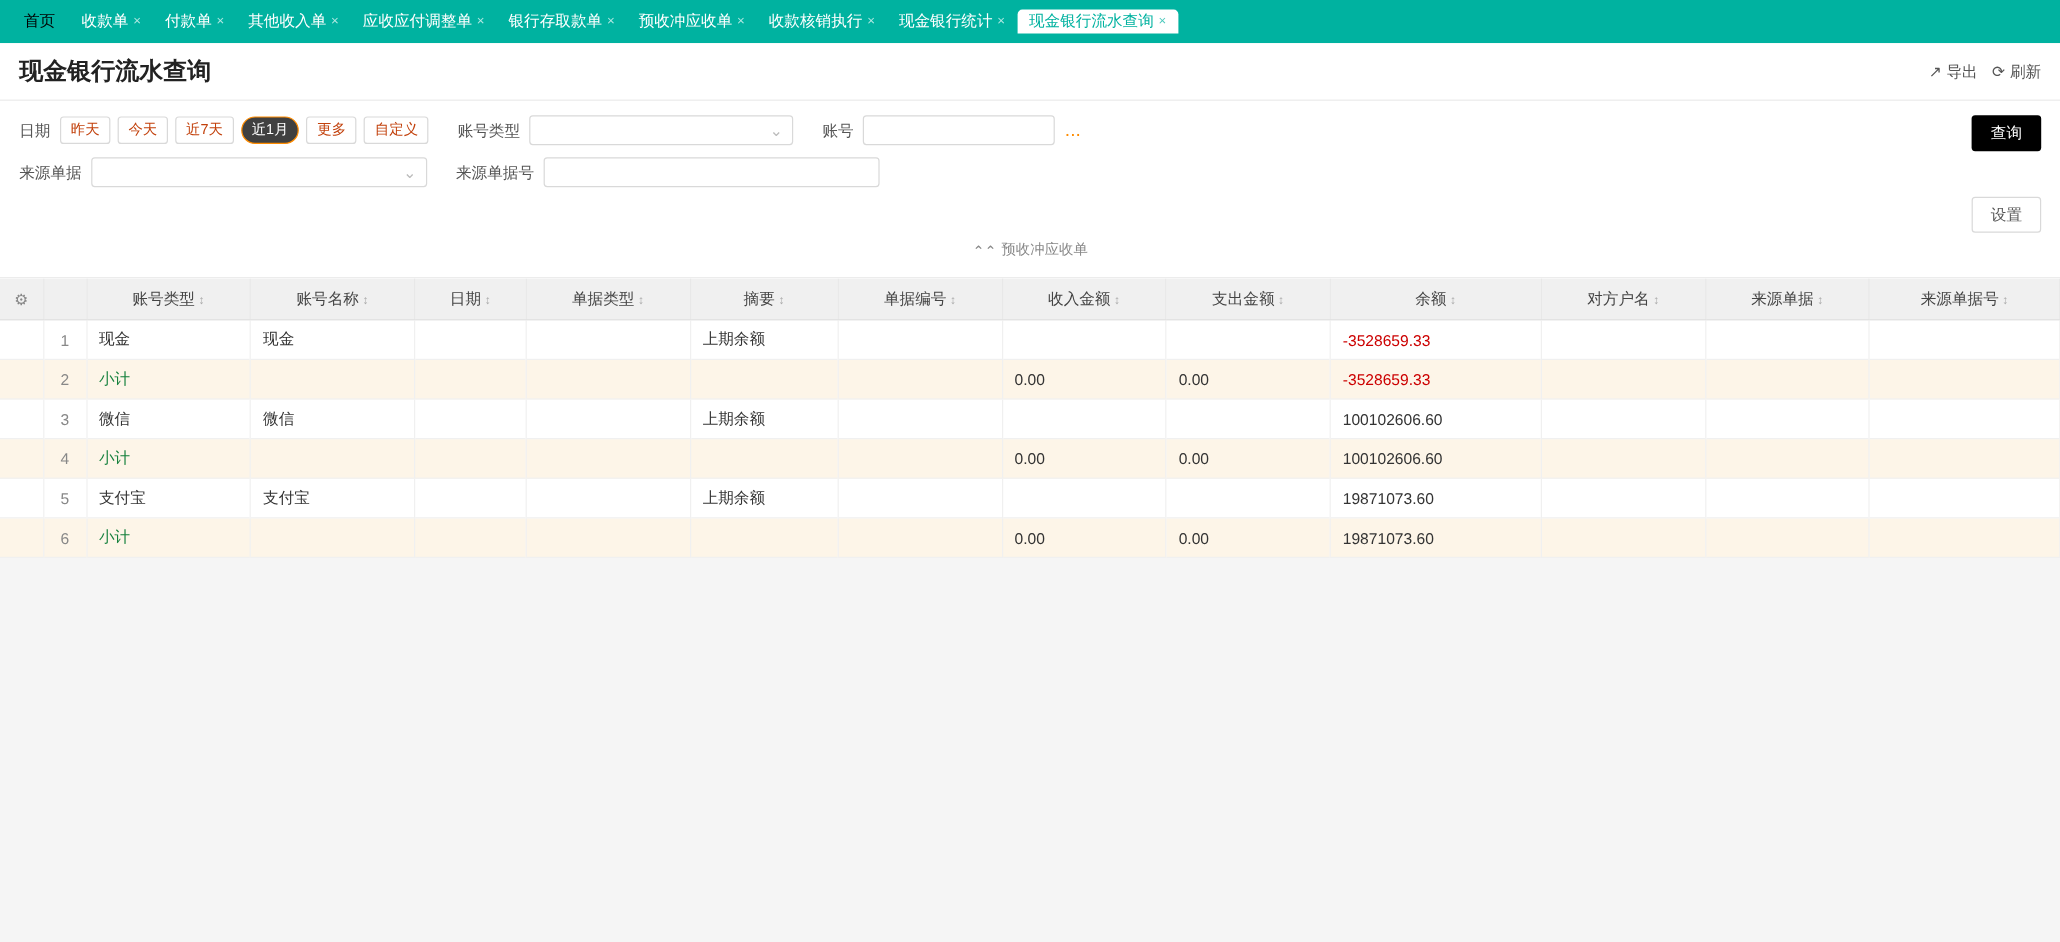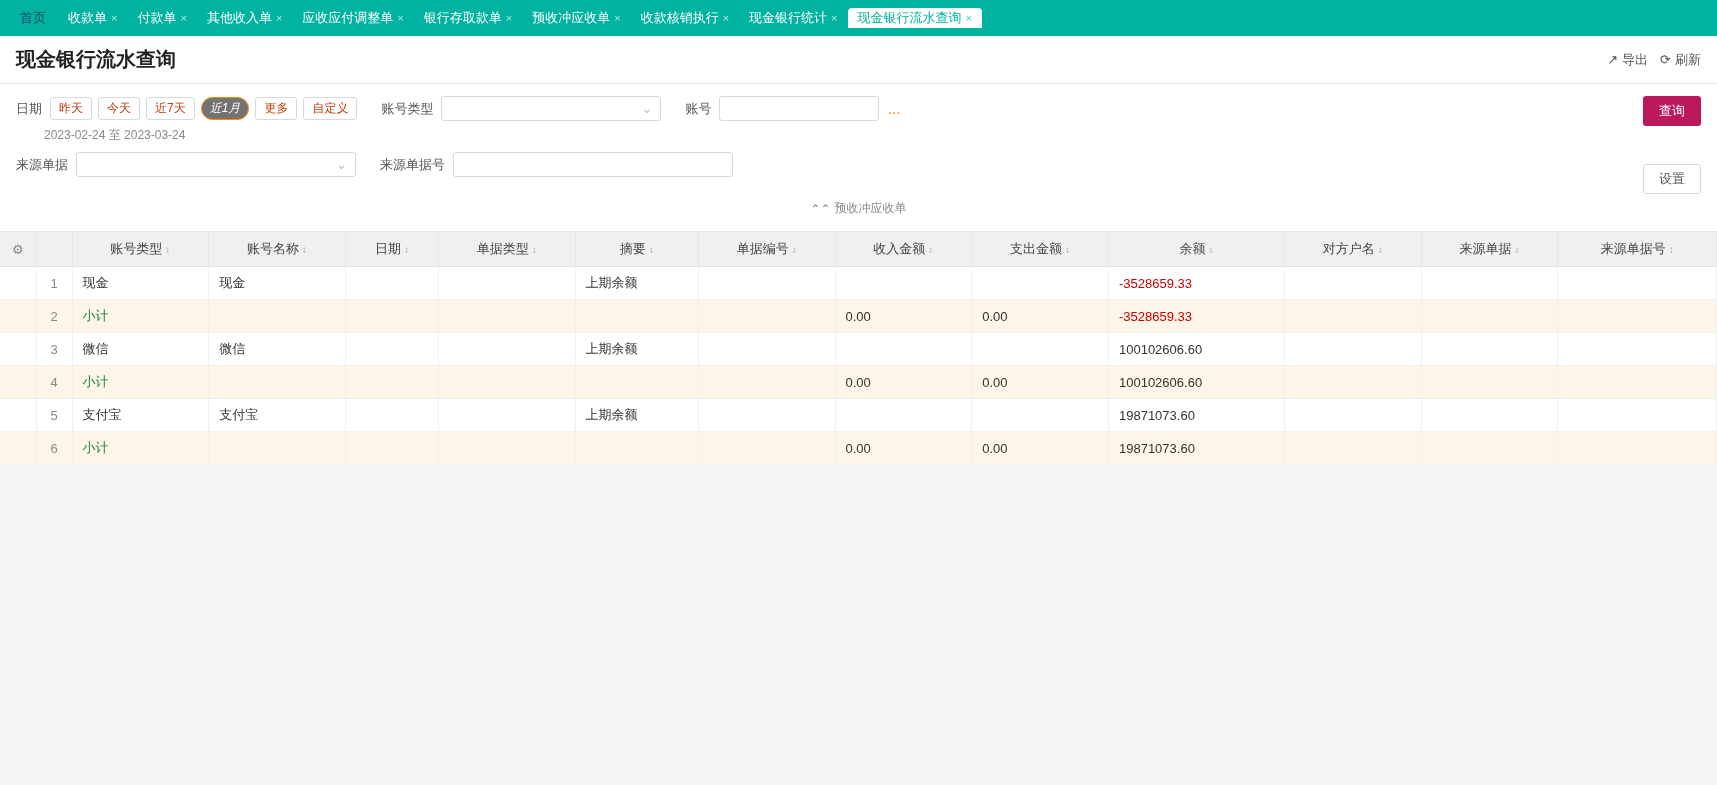--- a/index.html
+++ b/index.html
@@ -28,21 +28,21 @@
       background: #fff;
       color: #00b2a0;
       border-radius: 4px 4px 0 0;
     }
     .nav-tab .close-x {
       margin-left: 4px;
       font-size: 11px;
       opacity: 0.7;
     }
     .nav-home {
-      color: #0c4a6e;
+      color: #000000;
       padding: 0 12px;
       height: 37px;
       display: flex;
       align-items: center;
       cursor: pointer;
       font-size: 13px;
     }
 
     
     .header-bar {
@@ -100,25 +100,24 @@
     .date-btn {
       padding: 2px 8px;
       border: 1px solid #d9d9d9;
       border-radius: 3px;
       background: #fff;
       cursor: pointer;
       font-size: 12px;
       color: #c2410c;
     }
     .date-btn.active {
-      background: #737373;
+      background: #404040;
       color: #fff;
       border-color: #ff8c00;
       border-radius: 12px;
-      font-style: italic;
     }
     .date-range-text {
       color: #888;
       font-size: 12px;
       margin-top: 2px;
     }
     .filter-group {
       display: flex;
       align-items: center;
       gap: 8px;
@@ -145,21 +144,21 @@
       padding: 4px 8px;
       font-size: 13px;
       width: 200px;
     }
     .filter-dots {
       color: #ff8c00;
       cursor: pointer;
       font-size: 16px;
     }
     .btn-query {
-      background: #be185d;
+      background: #000000;
       color: #fff;
       border: none;
       border-radius: 3px;
       padding: 6px 16px;
       cursor: pointer;
       font-size: 13px;
     }
     .btn-settings {
       background: #fff;
       color: #555;
@@ -295,23 +294,20 @@
             <span style="color:#bbb;"></span>
             <span class="arrow">⌄</span>
           </div>
         </div>
         <div class="filter-group">
           <span class="filter-label">账号</span>
           <input class="filter-input" style="width: 160px;">
           <span class="filter-dots">...</span>
         </div>
       </div>
-      <div style="margin-left: 28px; margin-top:-4px; margin-bottom:8px;">
-        <span class="date-range-text">2023-02-24 至 2023-03-24</span>
-      </div>
 
       <div class="filter-second-row">
         <div class="filter-group">
           <span class="filter-label">来源单据</span>
           <div class="filter-select" style="min-width:280px;">
             <span style="color:#bbb;"></span>
             <span class="arrow">⌄</span>
           </div>
         </div>
         <div class="filter-group">

